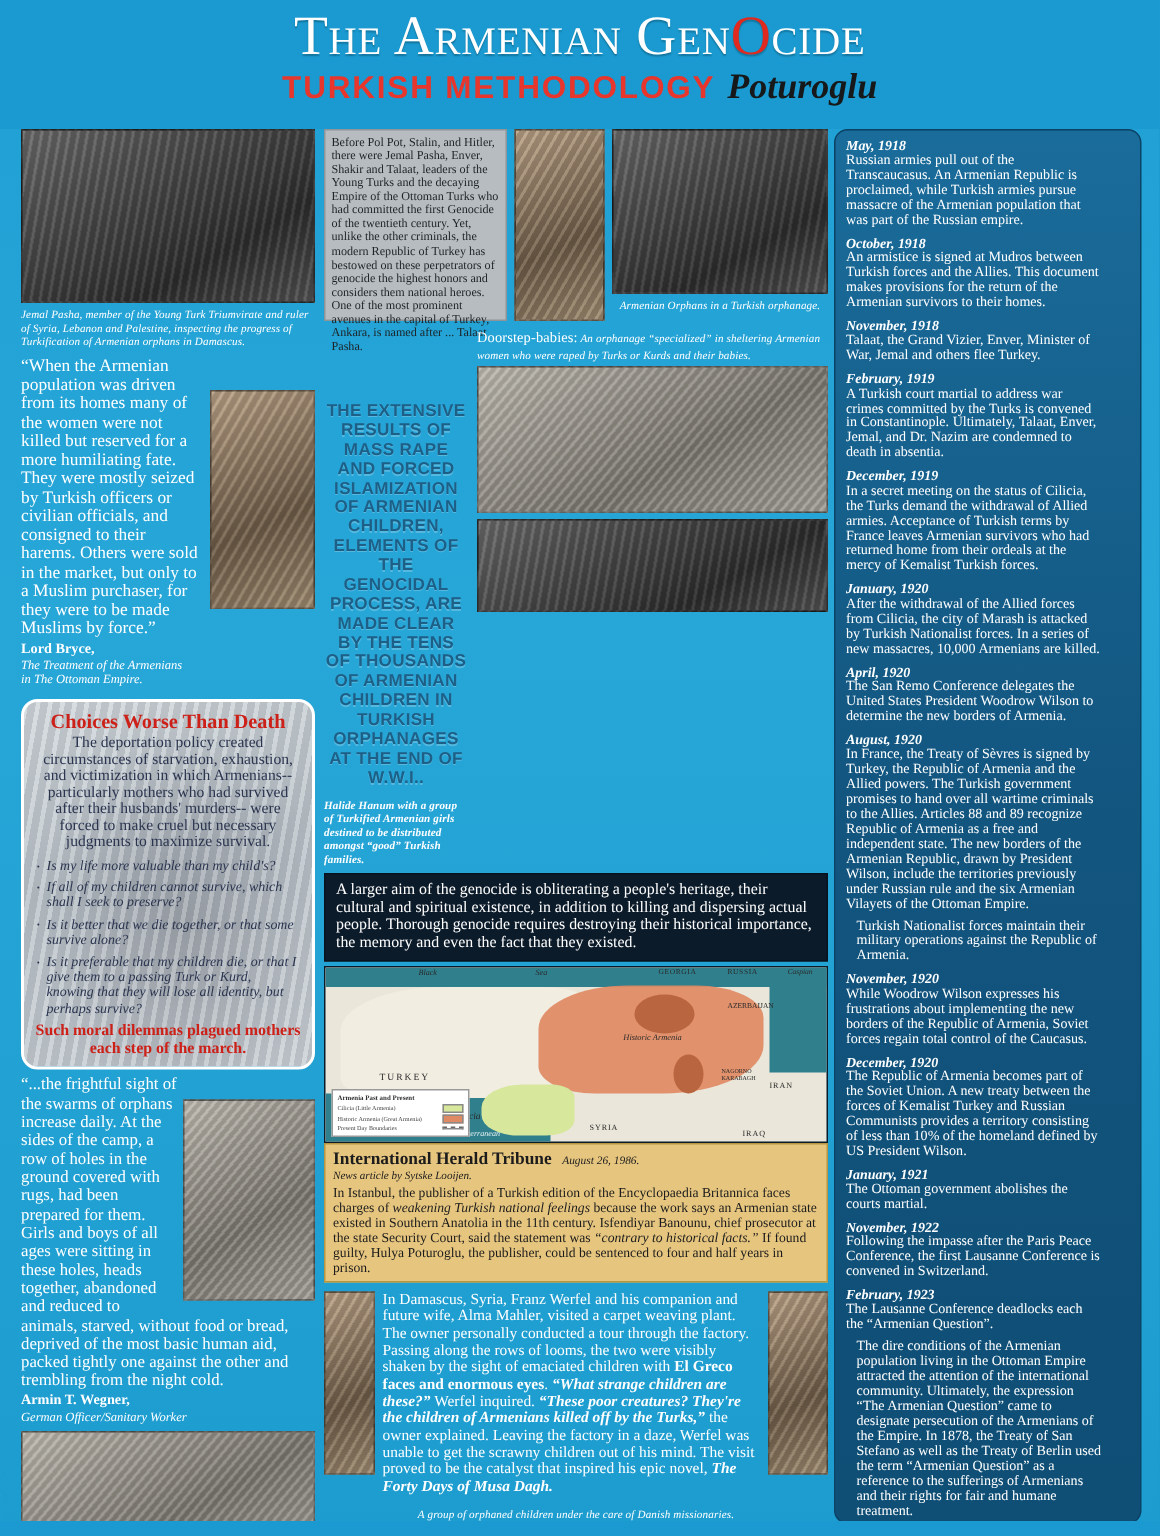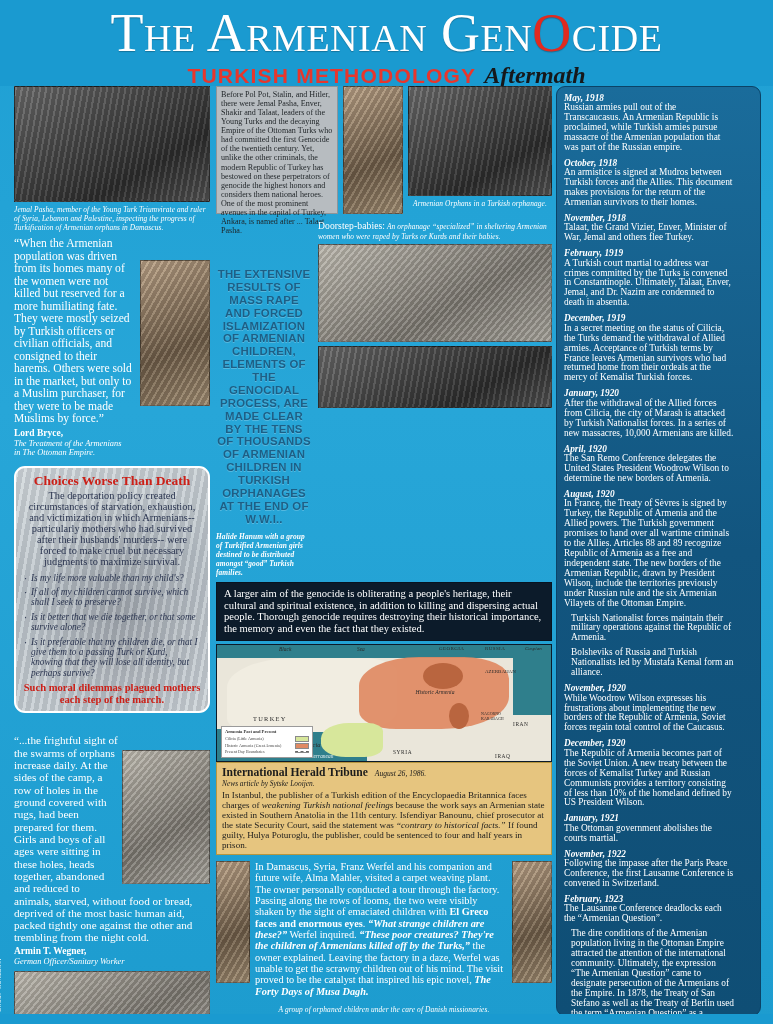--- a/index.html
+++ b/index.html
@@ -12,21 +12,21 @@
     overflow:hidden;
     position:relative;
   }
   .poster { position:relative; width:773px; height:1024px; background:linear-gradient(180deg,#1fa0d4 0%,#27a6d8 40%,#1d9ccf 100%); }
 
   
   .header { height:86px; position:relative; background:#1a9ad0; padding-top:6px; }
   .title {
     text-align:center; color:#ffffff;
     font-family:"Liberation Serif", serif;
-    font-size:54px; letter-spacing:0.5px; line-height:1.0;
+    font-size:37px; letter-spacing:0.5px; line-height:1.0;
     font-variant:small-caps; font-weight:400;
     text-shadow:0 1px 1px rgba(0,0,0,.25);
     white-space:nowrap;
   }
   .title .red-o { color:#e02a20; }
   .subline { text-align:center; margin-top:2px; white-space:nowrap; }
   .sub-red {
     color:#e8362c; font-family:"Liberation Sans", sans-serif;
     font-size:21px; font-weight:700; letter-spacing:1.2px;
   }
@@ -189,21 +189,21 @@
   .footer-bar { position:absolute; left:0; bottom:0; width:773px; height:10px; background:#1a9ad0; }
 </style>
 </head>
 <body>
 
 <div class="poster">
 
   <div class="header">
     <div class="title"><span>The Armenian Gen</span><span class="red-o">O</span><span>cide</span></div>
     <div class="subline">
-      <span class="sub-red">TURKISH METHODOLOGY</span><span class="sub-black">Aftermath</span>
+      <span class="sub-red">TURKISH METHODOLOGY</span><span class="sub-black">Poturoglu</span>
     </div>
   </div>
 
   <div class="cols">
 
     <div class="col-left">
 
       <div class="photo dark" style="height:116px;"></div>
       <div class="cap">Jemal Pasha, member of the Young Turk Triumvirate and ruler of Syria, Lebanon and Palestine, inspecting the progress of Turkification of Armenian orphans in Damascus.</div>
 
@@ -221,21 +221,21 @@
         <div class="choices-intro">The deportation policy created circumstances of starvation, exhaustion, and victimization in which Armenians--particularly mothers who had survived after their husbands' murders-- were forced to make cruel but necessary judgments to maximize survival.</div>
         <ul class="choices-list">
           <li>Is my life more valuable than my child's?</li>
           <li>If all of my children cannot survive, which shall I seek to preserve?</li>
           <li>Is it better that we die together, or that some survive alone?</li>
           <li>Is it preferable that my children die, or that I give them to a passing Turk or Kurd, knowing that they will lose all identity, but perhaps survive?</li>
         </ul>
         <div class="choices-close">Such moral dilemmas plagued mothers each step of the march.</div>
       </div>
 
-      <div style="margin-top:21px;">
+      <div style="margin-top:4px;">
         <div class="photo light" style="width:88px;height:134px;float:right;margin:16px 0 2px 4px;"></div>
         <div class="bodytext">“...the frightful sight of the swarms of orphans increase daily. At the sides of the camp, a row of holes in the ground covered with rugs, had been prepared for them. Girls and boys of all ages were sitting in these holes, heads together, abandoned and reduced to animals, starved, without food or bread, deprived of the most basic human aid, packed tightly one against the other and trembling from the night cold.</div>
         <div class="attrib">Armin T. Wegner,</div>
         <div class="attrib-sub">German Officer/Sanitary Worker</div>
         <div style="clear:both;"></div>
       </div>
 
       <div class="photo light" style="height:84px;margin-top:5px;"></div>
 
     </div>
@@ -345,21 +345,20 @@
           <div class="tl-text">A Turkish court martial to address war crimes committed by the Turks is convened in Constantinople. Ultimately, Talaat, Enver, Jemal, and Dr. Nazim are condemned to death in absentia.</div>
           <div class="tl-date">December, 1919</div>
           <div class="tl-text">In a secret meeting on the status of Cilicia, the Turks demand the withdrawal of Allied armies. Acceptance of Turkish terms by France leaves Armenian survivors who had returned home from their ordeals at the mercy of Kemalist Turkish forces.</div>
           <div class="tl-date">January, 1920</div>
           <div class="tl-text">After the withdrawal of the Allied forces from Cilicia, the city of Marash is attacked by Turkish Nationalist forces. In a series of new massacres, 10,000 Armenians are killed.</div>
           <div class="tl-date">April, 1920</div>
           <div class="tl-text">The San Remo Conference delegates the United States President Woodrow Wilson to determine the new borders of Armenia.</div>
           <div class="tl-date">August, 1920</div>
           <div class="tl-text">In France, the Treaty of Sèvres is signed by Turkey, the Republic of Armenia and the Allied powers. The Turkish government promises to hand over all wartime criminals to the Allies. Articles 88 and 89 recognize Republic of Armenia as a free and independent state. The new borders of the Armenian Republic, drawn by President Wilson, include the territories previously under Russian rule and the six Armenian Vilayets of the Ottoman Empire.</div>
           <div class="tl-text tl-indent" style="margin-top: 5px;">Turkish Nationalist forces maintain their military operations against the Republic of Armenia.</div>
-          <div class="tl-text tl-indent" style="margin-top: 5px;">Bolsheviks of Russia and Turkish Nationalists led by Mustafa Kemal form an alliance.</div>
           <div class="tl-date">November, 1920</div>
           <div class="tl-text">While Woodrow Wilson expresses his frustrations about implementing the new borders of the Republic of Armenia, Soviet forces regain total control of the Caucasus.</div>
           <div class="tl-date">December, 1920</div>
           <div class="tl-text">The Republic of Armenia becomes part of the Soviet Union. A new treaty between the forces of Kemalist Turkey and Russian Communists provides a territory consisting of less than 10% of the homeland defined by US President Wilson.</div>
           <div class="tl-date">January, 1921</div>
           <div class="tl-text">The Ottoman government abolishes the courts martial.</div>
           <div class="tl-date">November, 1922</div>
           <div class="tl-text">Following the impasse after the Paris Peace Conference, the first Lausanne Conference is convened in Switzerland.</div>
           <div class="tl-date">February, 1923</div>
           <div class="tl-text">The Lausanne Conference deadlocks each the “Armenian Question”.</div>

